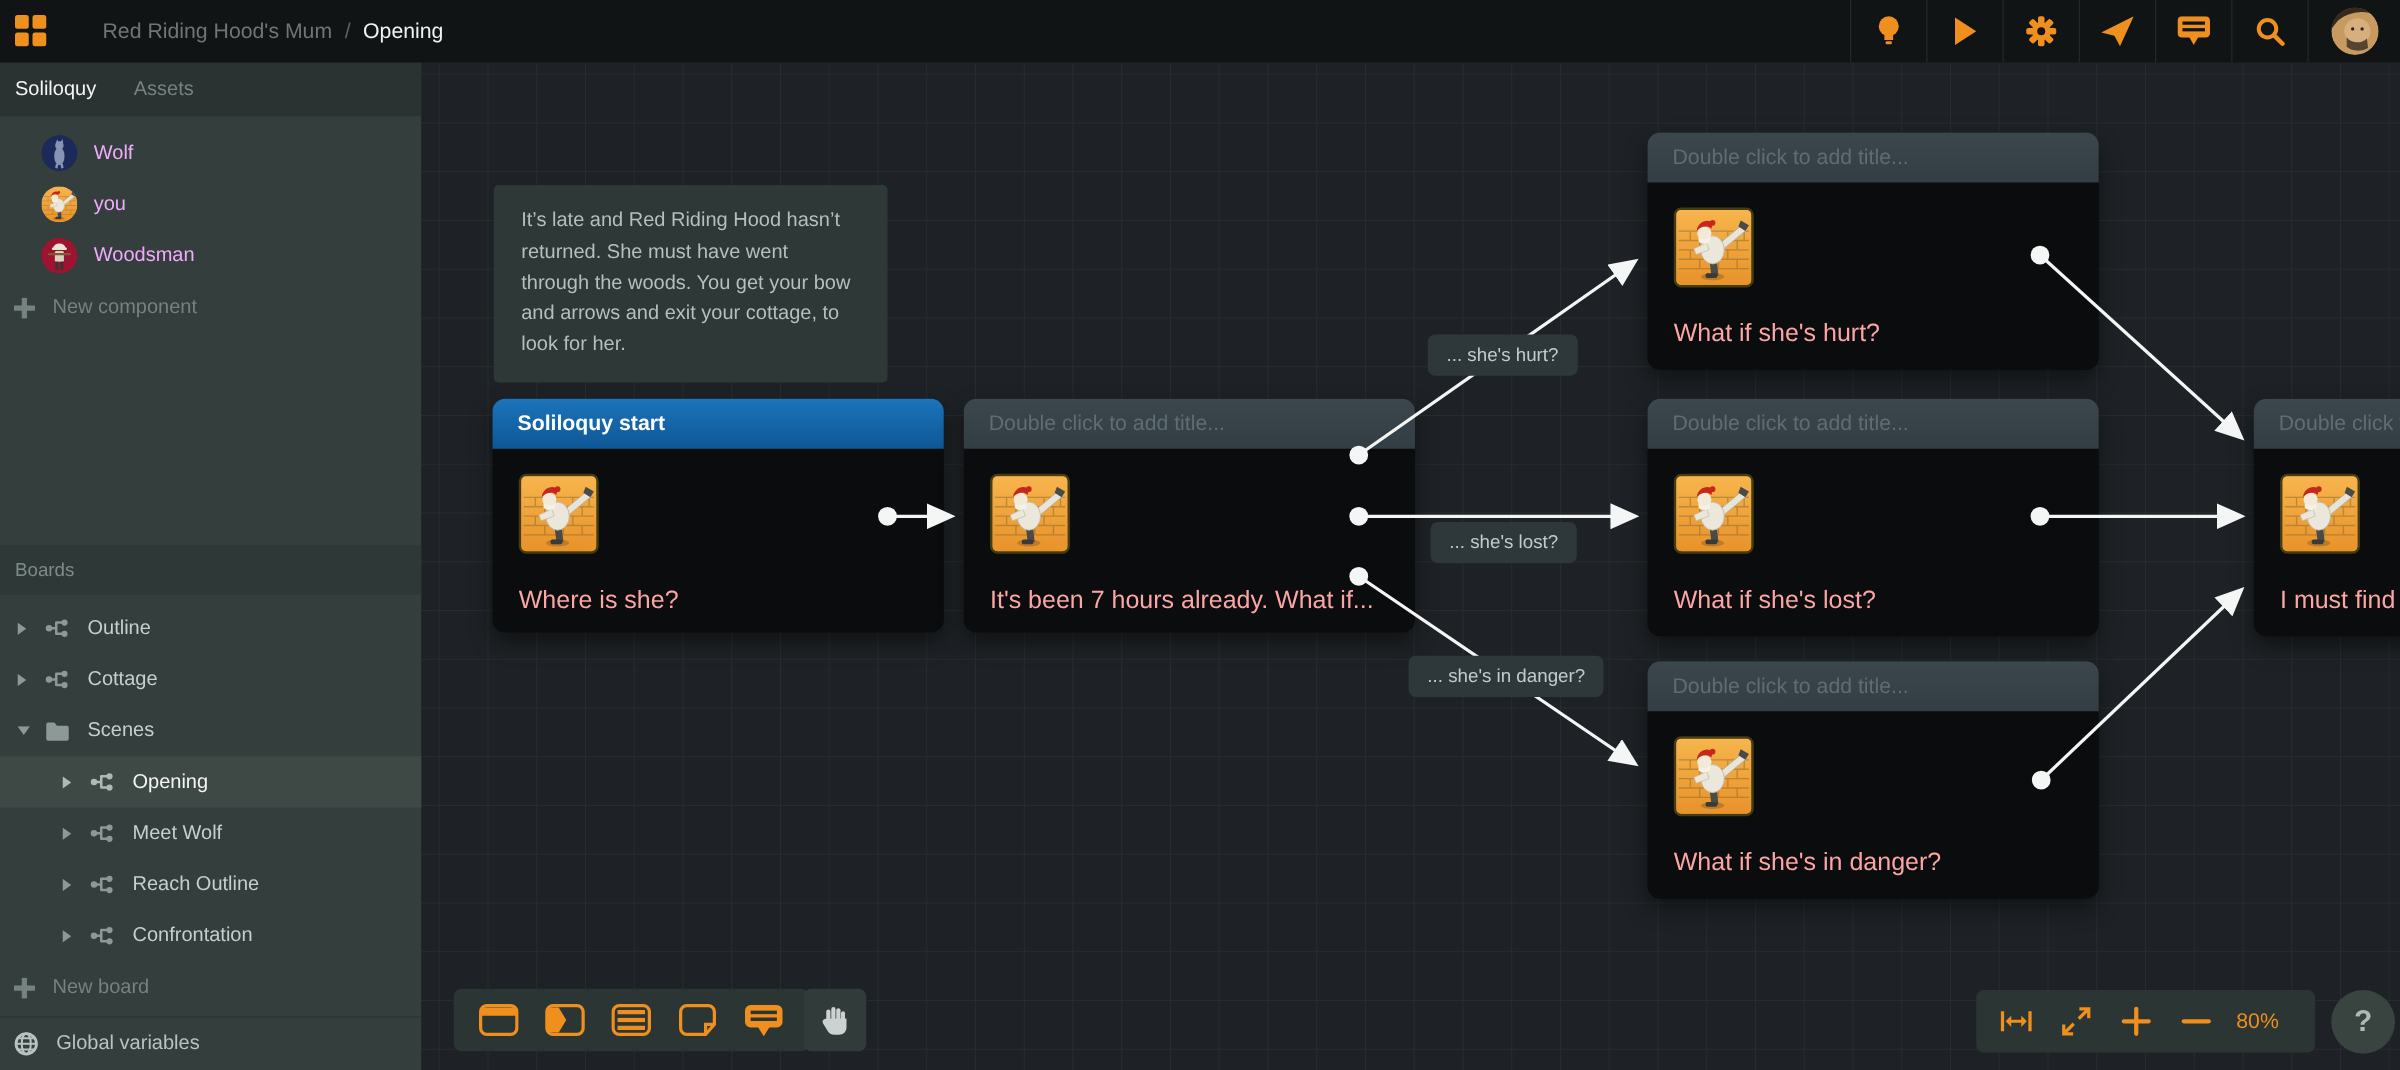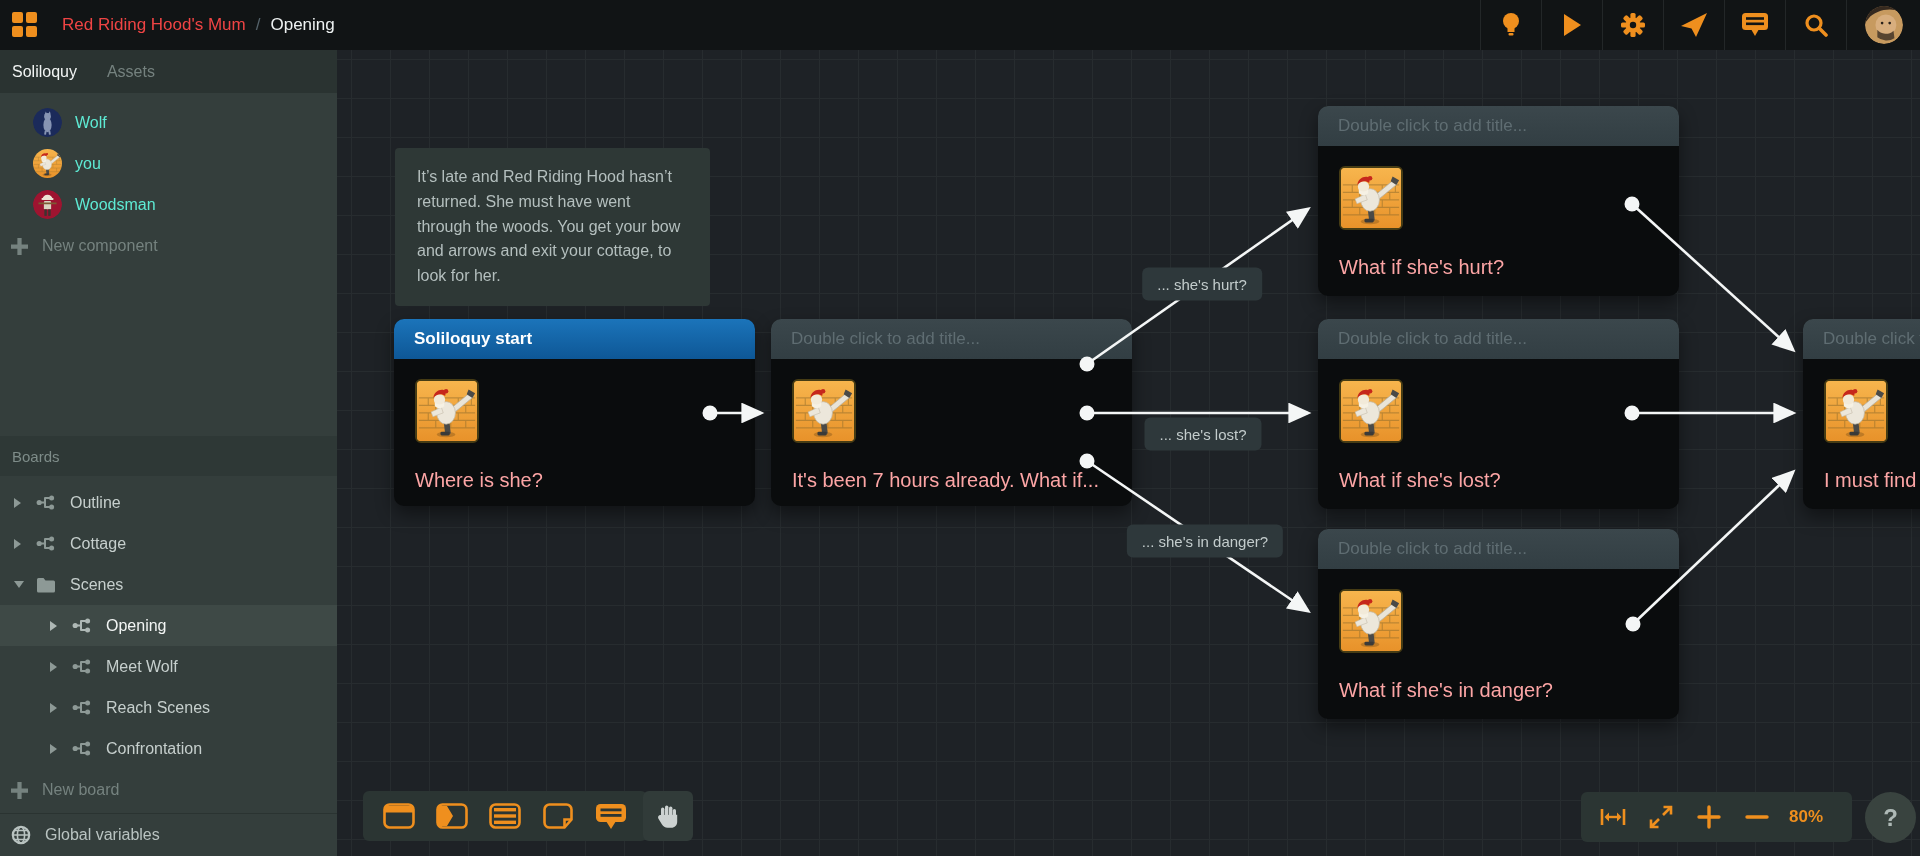--- a/index.html
+++ b/index.html
@@ -8,41 +8,41 @@
 
   
   .topbar { position:absolute; left:0; top:0; width:1920px; height:50px;
             background:#111415; display:flex; align-items:center; z-index:50; }
   .appsbtn { width:50px; height:50px; border:none; background:transparent; cursor:pointer;
              display:flex; align-items:center; justify-content:center; }
   .appsgrid { width:26px; height:26px; display:grid; grid-template-columns:11px 11px;
               grid-template-rows:11px 11px; gap:3px; }
   .appsgrid span { background:#ef8f1e; border-radius:2px; }
   .crumbs { margin-left:12px; font-size:17px; display:flex; gap:10px; align-items:center; }
-  .crumb-proj { color:#ef4444; }
+  .crumb-proj { color:#737373;margin-left:20px; }
   .crumb-sep  { color:#55626a; }
   .crumb-board{ color:#eef2f2; }
   .topbar-right { margin-left:auto; display:flex; align-items:center; height:50px; }
   .tb-btn { width:61px; height:50px; border:none; background:transparent; cursor:pointer;
             border-left:1px solid #232728; display:flex; align-items:center; justify-content:center; }
   .avatar-wrap { width:74px; height:50px; border-left:1px solid #232728;
                  display:flex; align-items:center; justify-content:center; }
   .avatar { width:38px; height:38px; border-radius:50%; overflow:hidden; cursor:pointer; }
 
   
   .sidebar { position:absolute; left:0; top:50px; width:337px; height:806px;
              background:#343e3c; z-index:40; display:flex; flex-direction:column; }
   .side-tabs { height:43px; background:#2a3331; display:flex; align-items:center;
                padding-left:12px; gap:30px; flex:0 0 auto; }
   .side-tab { font-size:16px; color:#75827f; background:none; border:none; cursor:pointer; }
   .side-tab.active { color:#f2f5f4; }
   .comp-row { display:flex; align-items:center; gap:13px; padding-left:33px; height:41px;
               cursor:pointer; }
   .comp-av { width:29px; height:29px; border-radius:50%; overflow:hidden; flex:0 0 auto; }
-  .comp-name { color:#5eead4; font-size:16px; }
+  .comp-name { color:#f0abfc; font-size:16px; }
   .newrow { display:flex; align-items:center; gap:14px; padding-left:11px; height:42px;
             color:#75827f; font-size:16px; cursor:pointer; background:none; border:none; width:100%;
             text-align:left; }
   .side-spacer { flex:1 1 auto; }
   .boards-head { background:#2e3836; height:40px; display:flex; align-items:center;
                  padding-left:12px; color:#7e8c89; font-size:15px; flex:0 0 auto; }
   .tree { padding-top:6px; }
   .tree-row { display:flex; align-items:center; height:41px; cursor:pointer; color:#c6cfcd;
               font-size:16px; gap:0; }
   .tree-row .caret { width:10px; margin-left:14px; flex:0 0 auto; display:flex; }
@@ -89,21 +89,21 @@
   .tool-btn { width:44px; height:42px; background:none; border:none; cursor:pointer;
               display:flex; align-items:center; justify-content:center; border-radius:5px; }
   .hand-btn { position:absolute; left:306px; top:741px; width:50px; height:50px;
               background:#313b39; border:none; border-radius:6px; cursor:pointer;
               display:flex; align-items:center; justify-content:center; z-index:20; }
   .zoombar { position:absolute; left:1244px; top:742px; width:271px; height:50px;
              background:#2b3533; border-radius:6px; display:flex; align-items:center;
              padding:0 10px; gap:4px; z-index:20; }
   .zoom-btn { width:44px; height:42px; background:none; border:none; cursor:pointer;
               display:flex; align-items:center; justify-content:center; }
-  .zoom-val { color:#ef8f1e; font-size:17px; margin-left:6px; cursor:pointer;font-weight:bold; }
+  .zoom-val { color:#ef8f1e; font-size:17px; margin-left:6px; cursor:pointer; }
   .help-btn { position:absolute; left:1528px; top:742px; width:51px; height:51px;
               border-radius:50%; background:#39433f; border:none; cursor:pointer;
               color:#aeb9b6; font-size:24px; font-weight:bold; z-index:20;
               font-family:"Liberation Sans", sans-serif; }
 </style>
 </head>
 <body>
 
 <svg width="0" height="0" style="position:absolute">
   <defs>
@@ -354,21 +354,21 @@
       <span class="caret">
           <svg width="7" height="10" viewBox="0 0 7 10" style="color:#8d9996">
             <use href="#sym-caret-r"></use>
           </svg>
         </span>
       <span class="ticon">
           <svg width="20" height="17" viewBox="0 0 20 17" style="color:#8d9996">
             <use href="#sym-board"></use>
           </svg>
         </span>
-      <span>Reach Scenes</span>
+      <span>Reach Outline</span>
     </div>
     <div class="tree-row child">
       <span class="caret">
           <svg width="7" height="10" viewBox="0 0 7 10" style="color:#8d9996">
             <use href="#sym-caret-r"></use>
           </svg>
         </span>
       <span class="ticon">
           <svg width="20" height="17" viewBox="0 0 20 17" style="color:#8d9996">
             <use href="#sym-board"></use>

